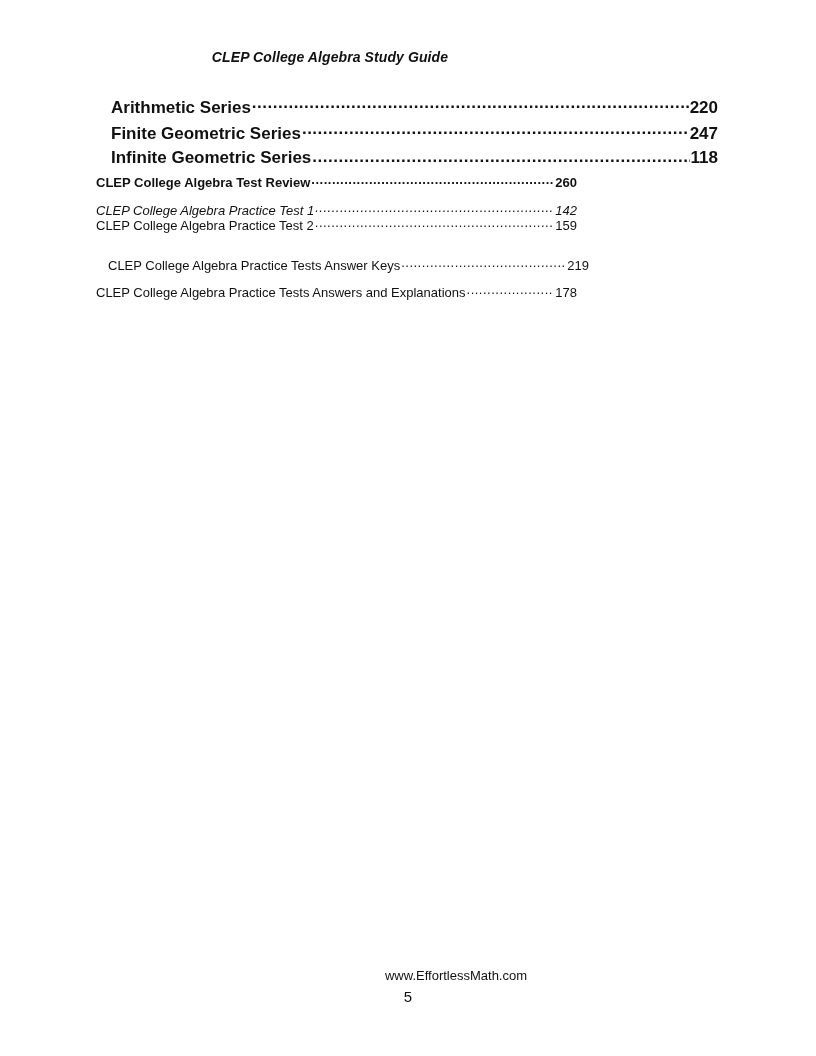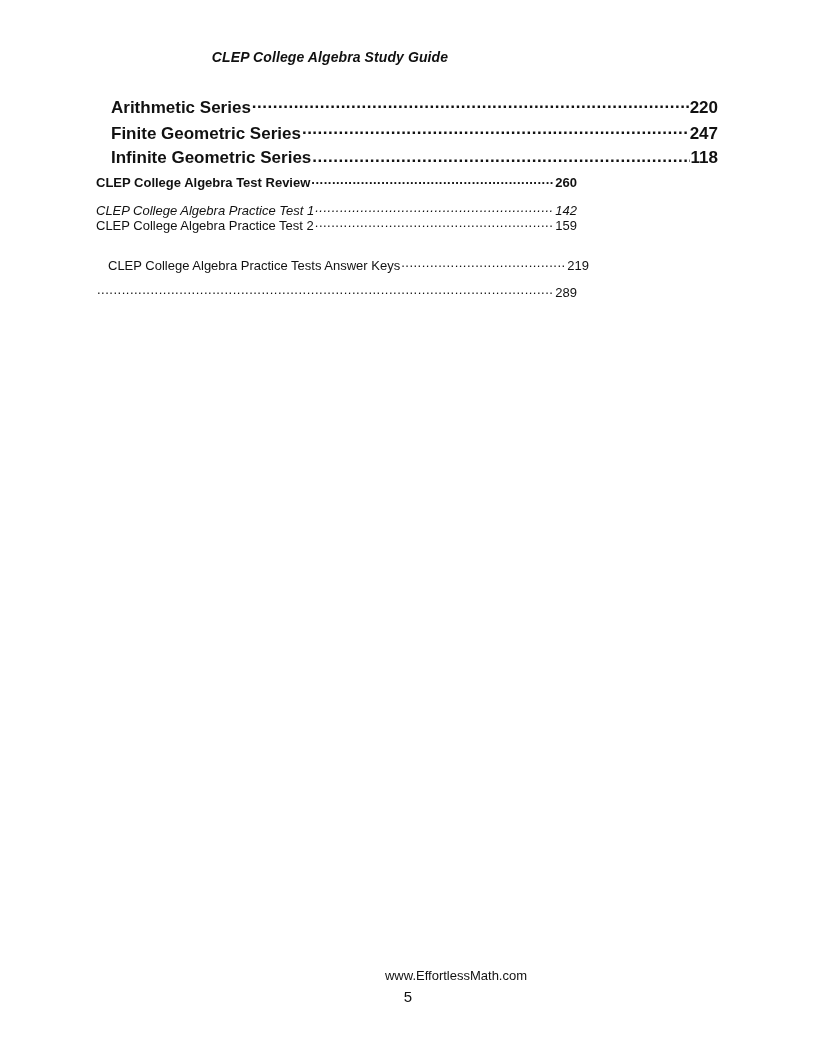--- a/index.html
+++ b/index.html
@@ -125,19 +125,20 @@
     <span class="toc-label">CLEP College Algebra Practice Test 2</span>
     <span class="toc-leader"></span>
     <span class="toc-page">159</span>
   </div>
   <div class="toc-row main" style="top:257px;margin-left:12px;">
     <span class="toc-label">CLEP College Algebra Practice Tests Answer Keys</span>
     <span class="toc-leader"></span>
     <span class="toc-page">219</span>
   </div>
   <div class="toc-row main" style="top:284px;">
+    <span class="toc-label">CLEP College Algebra Practice Tests Answers and Explanations</span>
     <span class="toc-leader"></span>
-    <span class="toc-page">289</span>
+    <span class="toc-page">178</span>
   </div>
 </div>
 
 <div class="footer-url">www.EffortlessMath.com</div>
 <div class="footer-page">5</div>
 
 </body></html>

